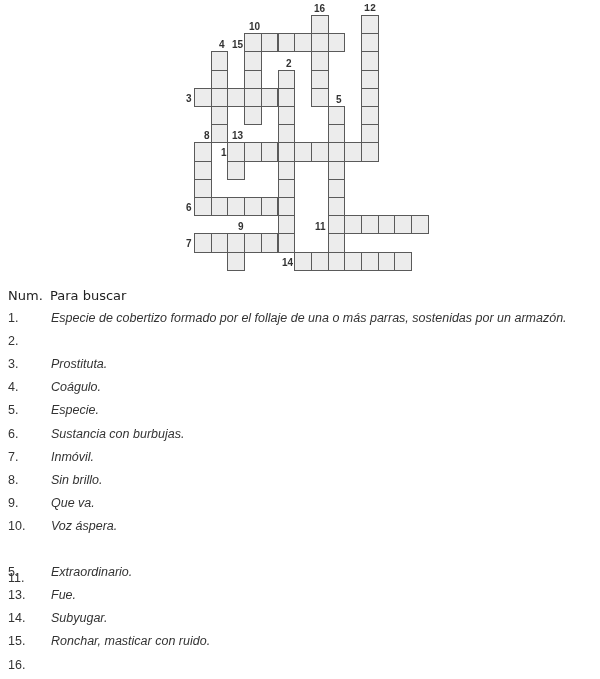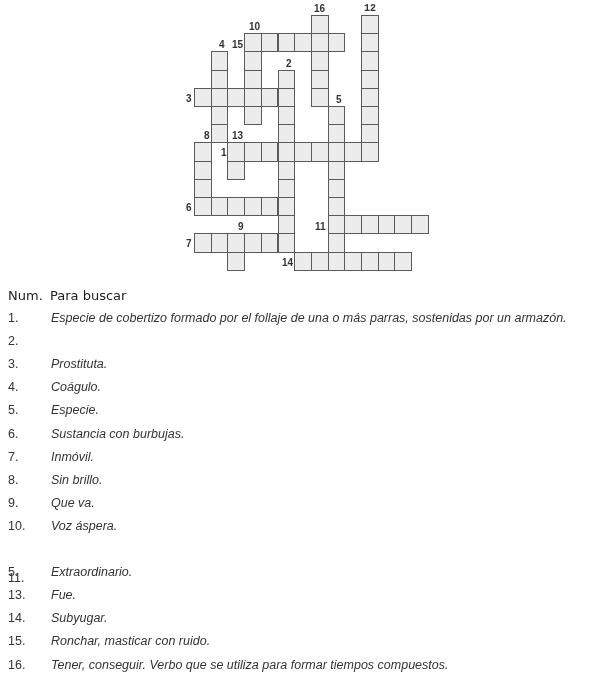--- a/index.html
+++ b/index.html
@@ -188,15 +188,14 @@
     <div class="clue" style="top: 323.3px;">
       <span class="n">14.</span>
       <span class="t">Subyugar.</span>
     </div>
     <div class="clue" style="top: 346.4px;">
       <span class="n">15.</span>
       <span class="t">Ronchar, masticar con ruido.</span>
     </div>
     <div class="clue" style="top: 369.5px;">
       <span class="n">16.</span>
-      <span class="t">Tener, conseguir. Verbo que se utiliza para formar tiempos compuestos.</span>
     </div>
   </div>
 
 </body></html>

